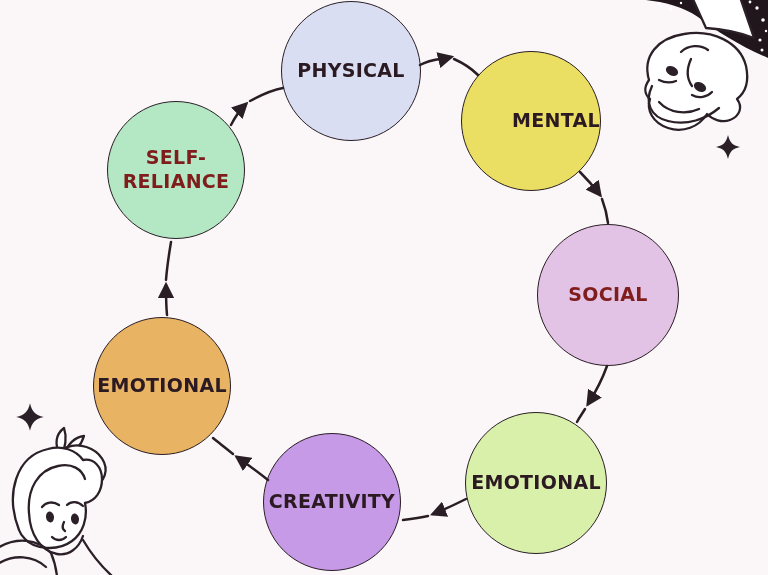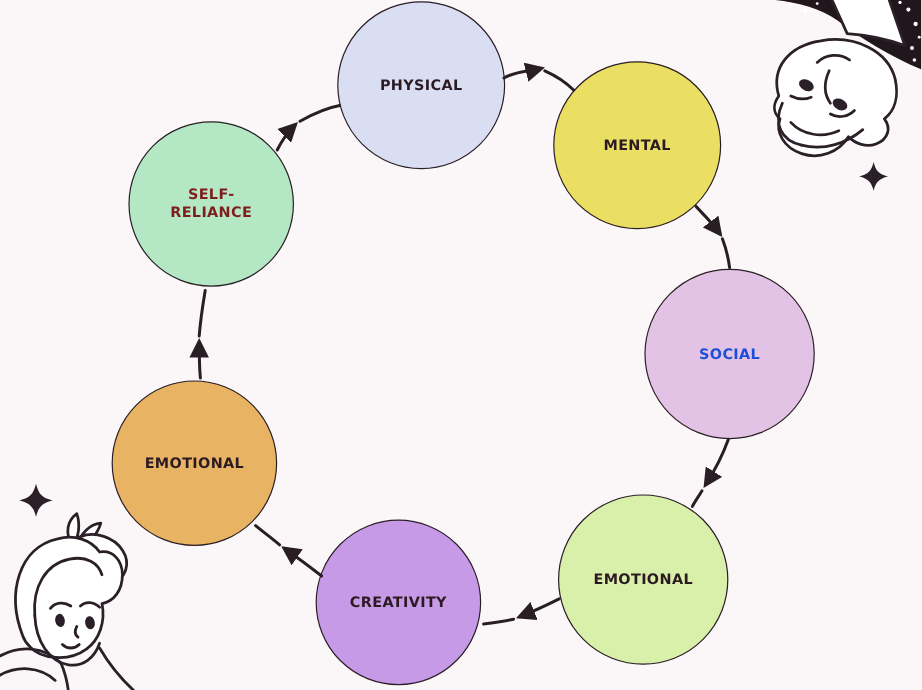--- a/index.html
+++ b/index.html
@@ -1,38 +1,38 @@
 <!DOCTYPE html>
 <html><head>
 <meta charset="utf-8">
 <style>
   html,body{margin:0;padding:0;background:#fbf7f8;}
   .stage{position:relative;width:768px;height:575px;overflow:hidden;font-family:"DejaVu Sans",sans-serif;}
   .node{position:absolute;border-radius:50%;border:1.6px solid #2a1e25;box-sizing:border-box;
         display:flex;align-items:center;justify-content:center;text-align:center;}
-  .node-label{font-weight:bold;font-size:12px;letter-spacing:.3px;line-height:1.25;
+  .node-label{font-weight:bold;font-size:19px;letter-spacing:.3px;line-height:1.25;
               white-space:pre-line;color:#2b1a22;}
   .layer{position:absolute;left:0;top:0;pointer-events:none;}
   .connector{fill:none;stroke-width:2.5px;stroke-linecap:round;}
   .doodle{fill:none;stroke-width:2.3px;stroke-linecap:round;stroke-linejoin:round;}
   .doodle-white{fill:#ffffff;}
 </style>
 </head>
 <body>
 
 <div class="stage" style="background: rgb(251, 247, 248);">
 
   <div class="node" style="left: 281px; top: 1px; height: 140px; width: 140px; background: rgb(217, 222, 243); border-color: rgb(42, 30, 37);">
     <span class="node-label" style="color: rgb(43, 26, 34);">PHYSICAL</span>
   </div>
-  <div class="node" style="left: 461px; top: 51px; height: 140px; width: 140px; background: rgb(235, 223, 99); border-color: rgb(42, 30, 37);">
+  <div class="node" style="left: 461px; top: 51px; height: 140px; width: 140px; background: rgb(235, 223, 99); border-color: rgb(42, 30, 37); justify-content: flex-end;">
     <span class="node-label" style="color: rgb(43, 26, 34);">MENTAL</span>
   </div>
   <div class="node" style="left: 537px; top: 224px; height: 142px; width: 142px; background: rgb(227, 195, 229); border-color: rgb(42, 30, 37);">
-    <span class="node-label" style="color: #1d4ed8;">SOCIAL</span>
+    <span class="node-label" style="color: #7f1d1d;">SOCIAL</span>
   </div>
   <div class="node" style="left: 465px; top: 412px; height: 142px; width: 142px; background: rgb(217, 240, 170); border-color: rgb(42, 30, 37);">
     <span class="node-label" style="color: rgb(43, 26, 34);">EMOTIONAL</span>
   </div>
   <div class="node" style="left: 263px; top: 433px; height: 138px; width: 138px; background: rgb(199, 154, 232); border-color: rgb(42, 30, 37);">
     <span class="node-label" style="color: rgb(43, 26, 34);">CREATIVITY</span>
   </div>
   <div class="node" style="left: 93px; top: 317px; height: 138px; width: 138px; background: rgb(232, 180, 99); border-color: rgb(42, 30, 37);">
     <span class="node-label" style="color: rgb(43, 26, 34);">EMOTIONAL</span>
   </div>

